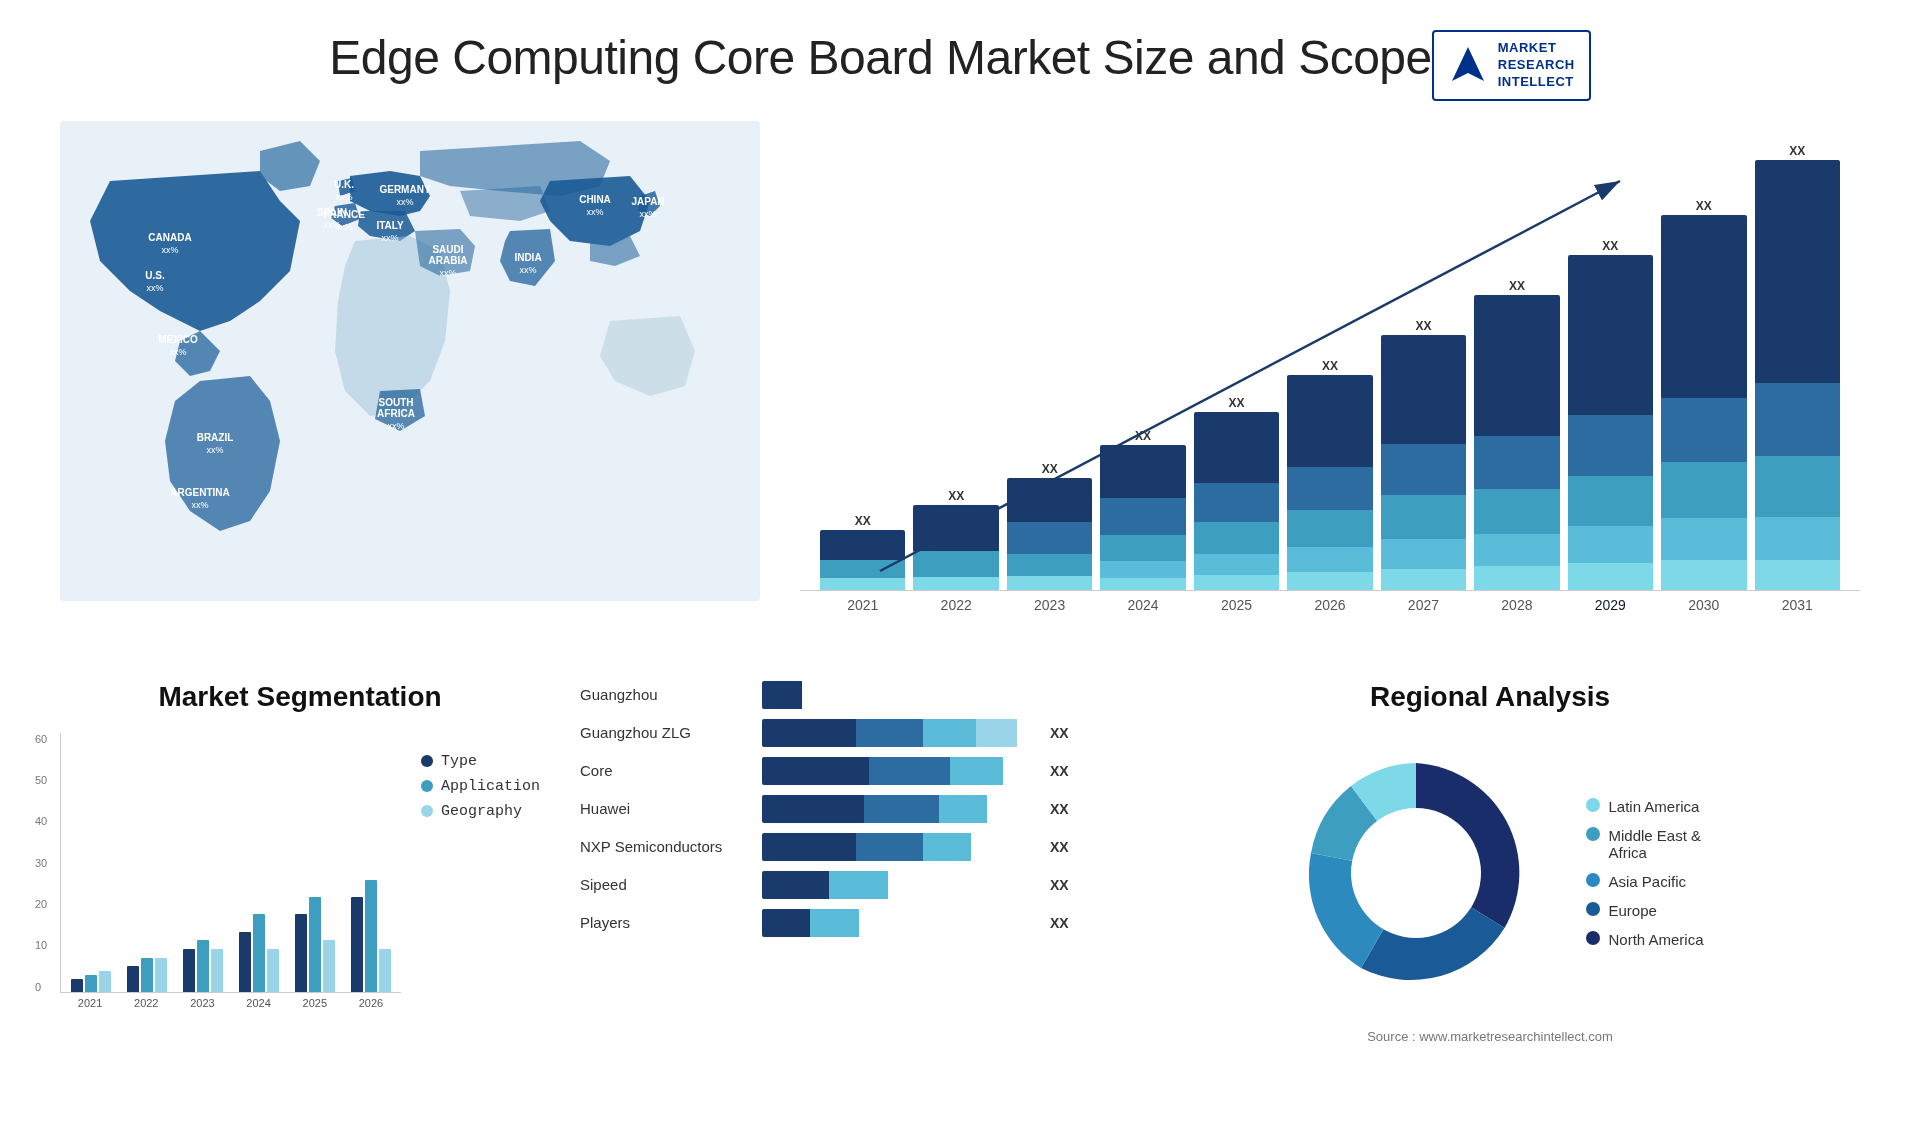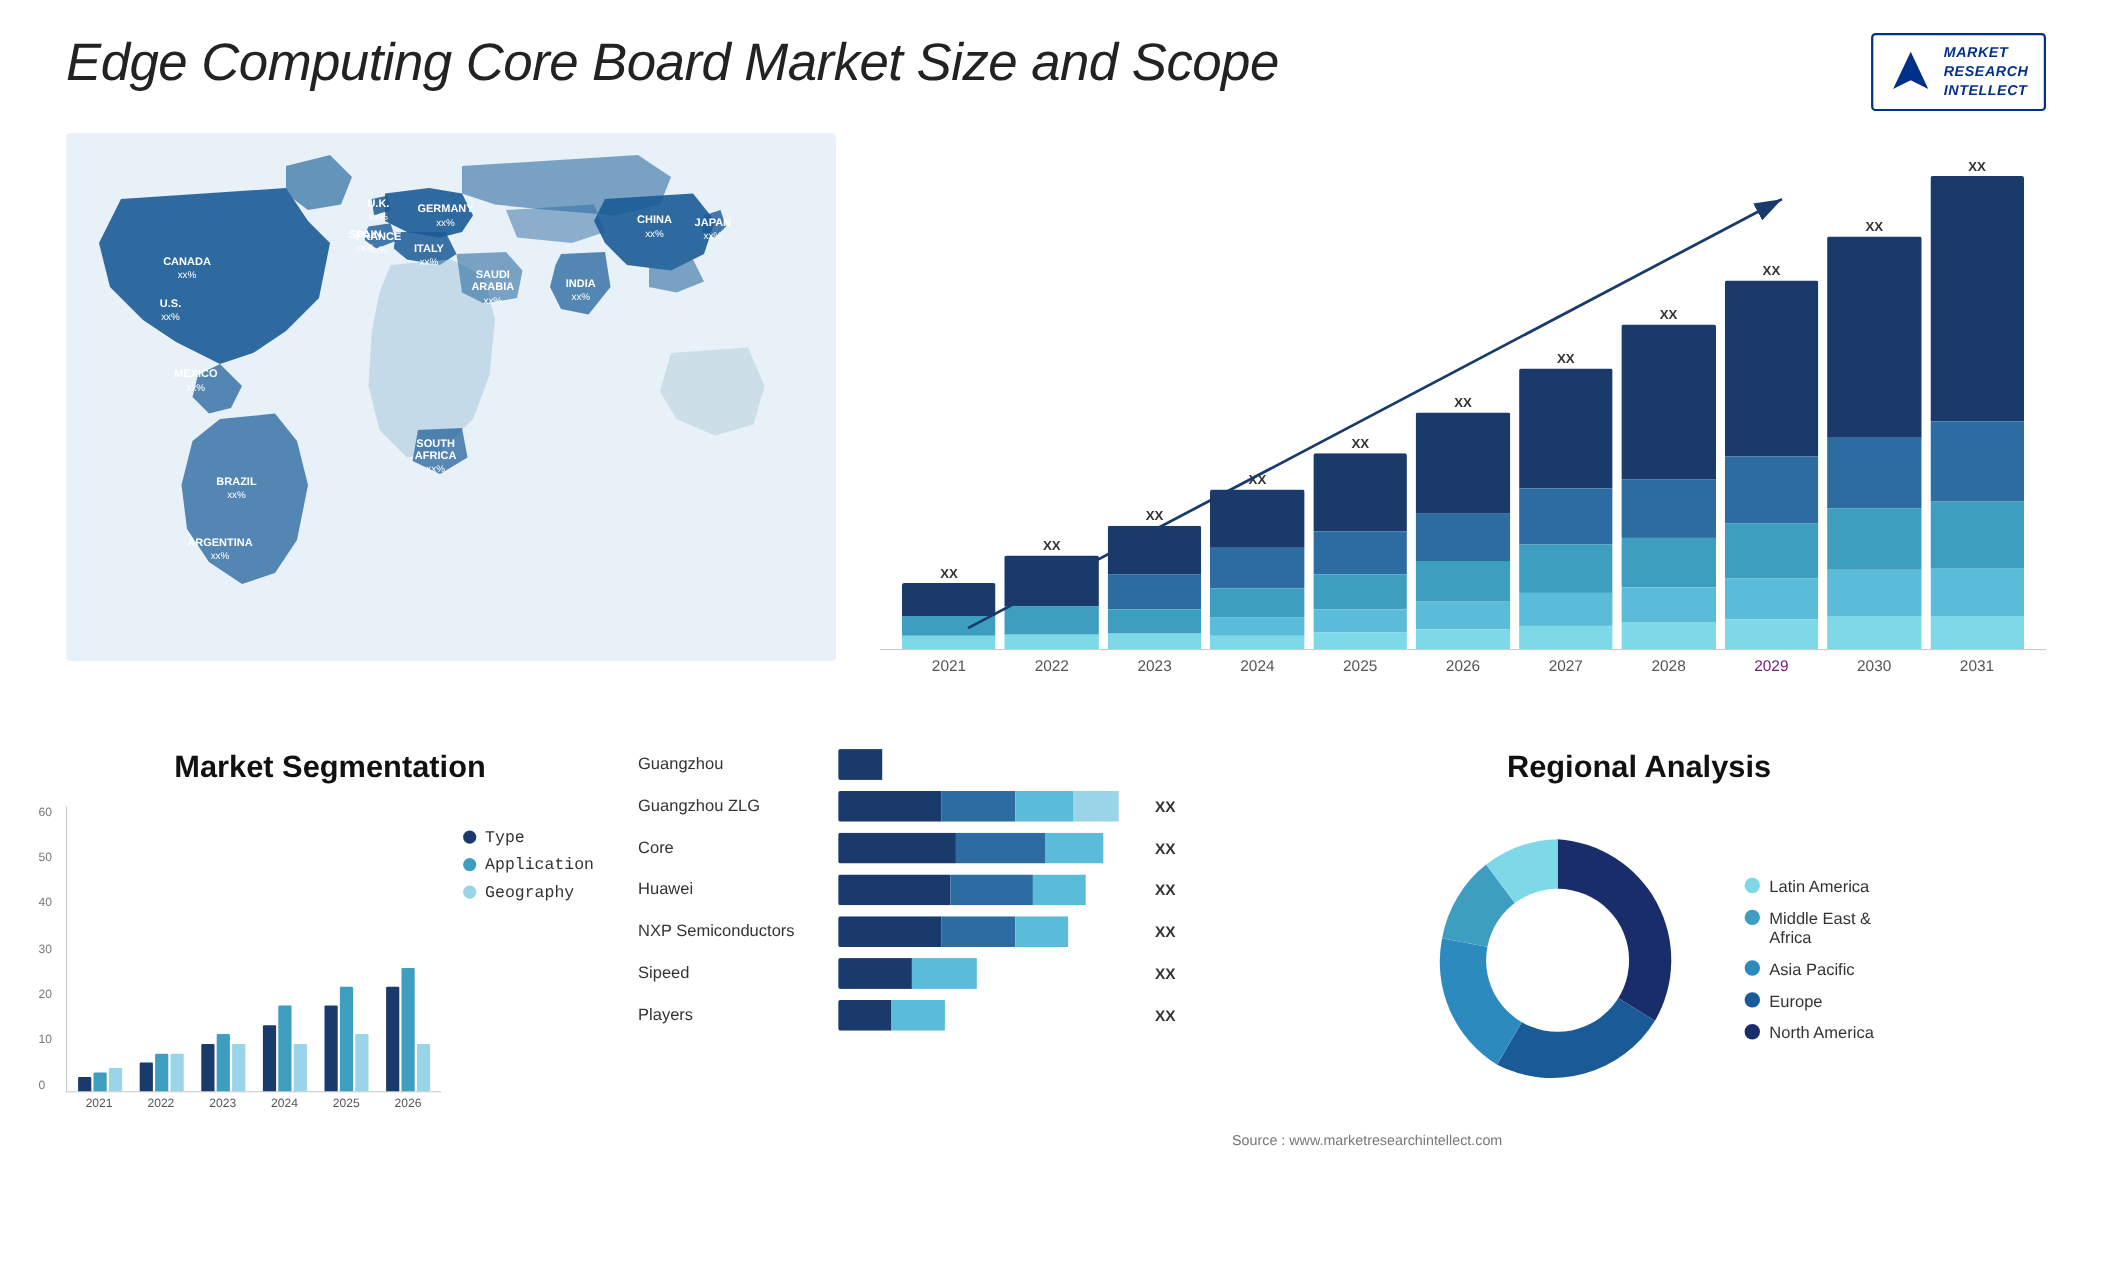--- a/index.html
+++ b/index.html
@@ -14,24 +14,23 @@
     .page-container {
       width: 1920px;
       min-height: 1146px;
       padding: 30px 60px;
       background: #fff;
     }
 
     
     .header {
       display: flex;
-      justify-content: space-between;
+      justify-content: center;
       align-items: flex-start;
       margin-bottom: 20px;
-      font-style: italic;
     }
 
     .page-title {
       font-size: 48px;
       font-weight: 400;
       color: #222;
       letter-spacing: -0.5px;
     }
 
     .logo-container {
@@ -201,21 +200,21 @@
 
     .regional-dot {
       width: 14px;
       height: 14px;
       border-radius: 50%;
       flex-shrink: 0;
     }
 
     
     .source-text {
-      text-align: left;
+      text-align: center;
       font-size: 13px;
       color: #777;
       margin-top: 16px;
     }
 
     .growth-chart-wrapper {
       position: relative;
     }
   </style>
 </head>
@@ -449,21 +448,21 @@
 
         <div style="display:flex; gap:8px; padding:6px 20px 0;">
           <div style="flex:1;text-align:center;font-size:14px;color:#555;">2021</div>
           <div style="flex:1;text-align:center;font-size:14px;color:#555;">2022</div>
           <div style="flex:1;text-align:center;font-size:14px;color:#555;">2023</div>
           <div style="flex:1;text-align:center;font-size:14px;color:#555;">2024</div>
           <div style="flex:1;text-align:center;font-size:14px;color:#555;">2025</div>
           <div style="flex:1;text-align:center;font-size:14px;color:#555;">2026</div>
           <div style="flex:1;text-align:center;font-size:14px;color:#555;">2027</div>
           <div style="flex:1;text-align:center;font-size:14px;color:#555;">2028</div>
-          <div style="flex:1;text-align:center;font-size:14px;color:#701a75;">2029</div>
+          <div style="flex:1;text-align:center;font-size:14px;color:#0f172a;">2029</div>
           <div style="flex:1;text-align:center;font-size:14px;color:#555;">2030</div>
           <div style="flex:1;text-align:center;font-size:14px;color:#555;">2031</div>
         </div>
       </div>
     </div>
 
   </div>
 
   <div class="bottom-section">
 

